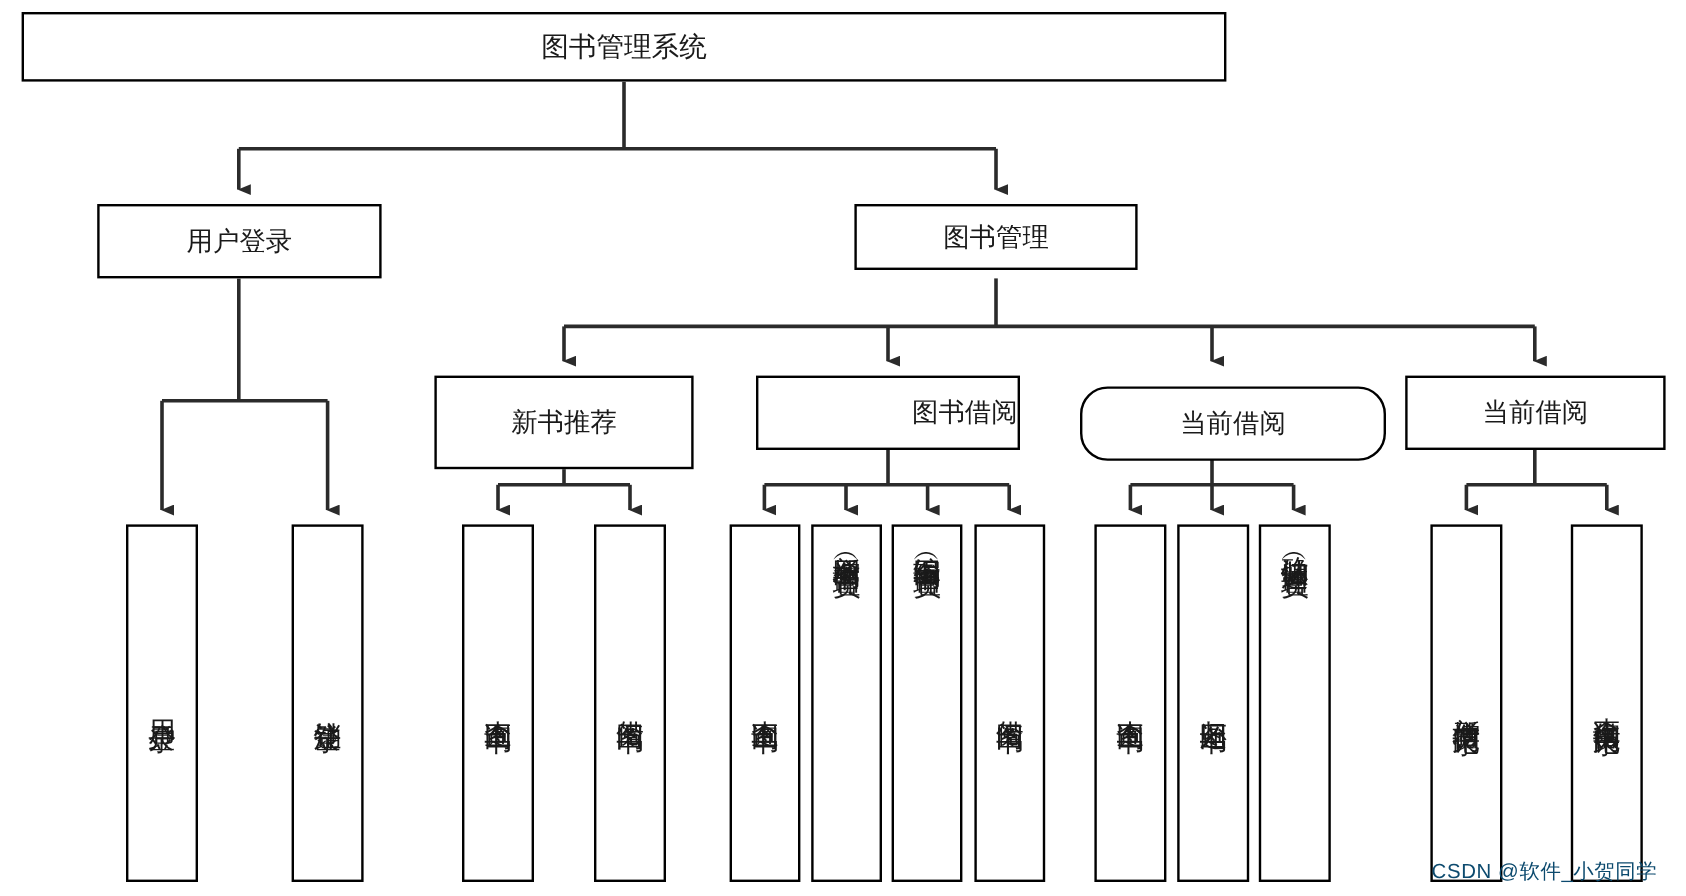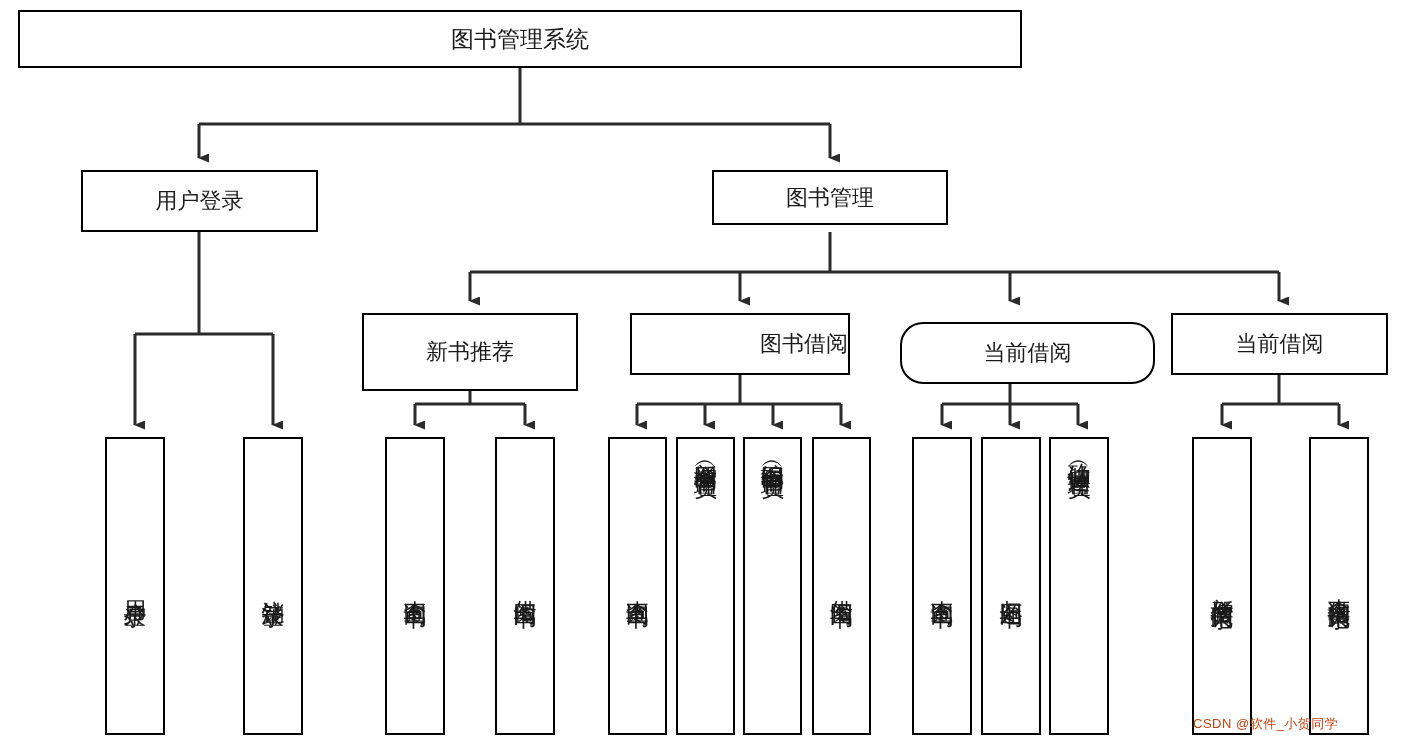--- a/index.html
+++ b/index.html
@@ -63,22 +63,22 @@
   .node-leaf.center .label {
     margin-top: auto;
     margin-bottom: auto;
   }
   .node-leaf.center {
     align-items: center;
     padding-top: 0;
   }
   .watermark {
     position: absolute;
-    font-size: 13px;
-    color: #c2410c;
+    font-size: 17px;
+    color: #0c4a6e;
     white-space: nowrap;
     letter-spacing: 0.5px;
   }
 </style>
 </head>
 <body>
 
 <div id="canvas">
 
   <svg class="wires" viewBox="0 0 1405 747" xmlns="http://www.w3.org/2000/svg">

